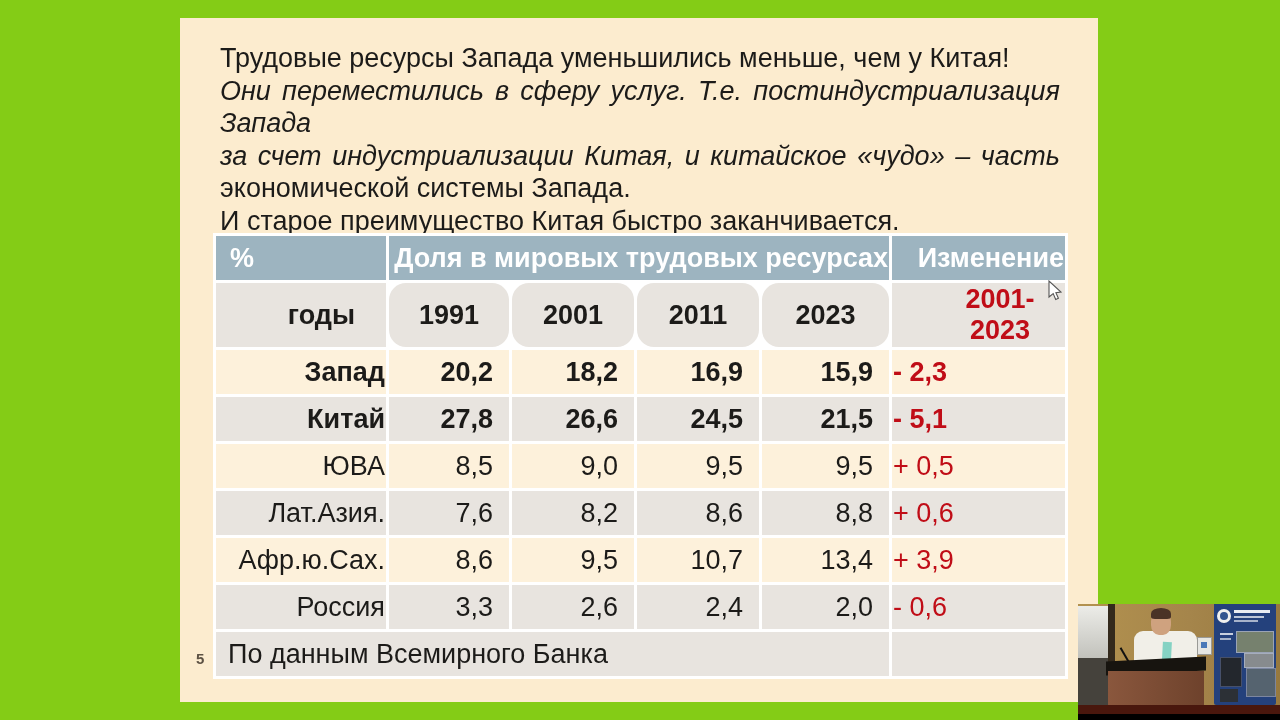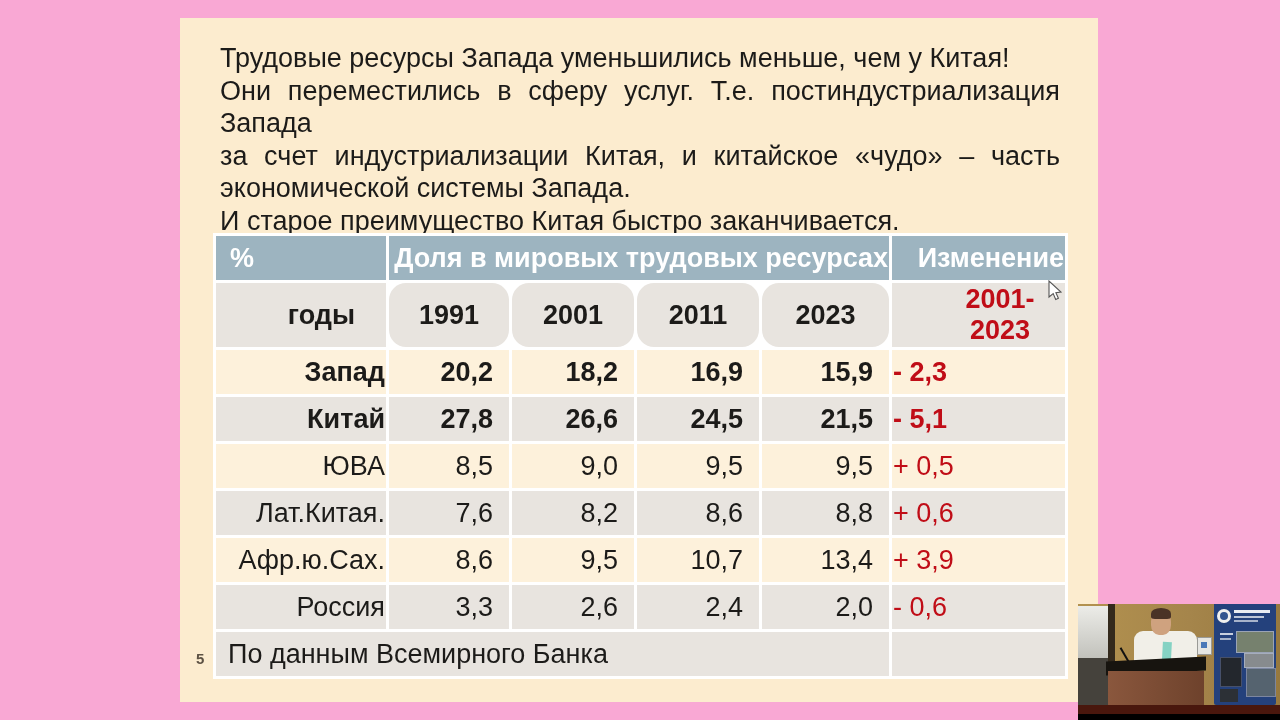--- a/index.html
+++ b/index.html
@@ -1,29 +1,29 @@
 <!DOCTYPE html>
 <html><head>
 <meta charset="utf-8">
 <style>
   html,body{margin:0;padding:0;}
   body{
     width:1280px;height:720px;background:#040404;overflow:hidden;position:relative;
     font-family:"Liberation Sans","DejaVu Sans",sans-serif;
   }
-  .stage{position:absolute;left:0;top:0;width:1280px;height:720px;background:#f9a8d4;}
+  .stage{position:absolute;left:0;top:0;width:1280px;height:720px;background:#84cc16;}
 
   
   .slide{
     position:absolute;left:180px;top:18px;width:918px;height:684px;
     background:#fceccf;
   }
   .intro{position:absolute;left:40px;top:24px;width:840px;color:#1c1b19;}
   .intro-line{font-size:27px;line-height:32.5px;white-space:nowrap;}
-  .intro-line.j{white-space:normal;text-align:justify;text-align-last:justify;}
+  .intro-line.j{white-space:normal;text-align:justify;text-align-last:justify;font-style:italic;}
 
   
   table.tbl{
     position:absolute;left:33px;top:215px;width:855px;
     border-collapse:separate;border-spacing:3px;background:#ffffff;
     table-layout:fixed;color:#1c1b19;
   }
   table.tbl td,table.tbl th{height:42px;font-size:27px;vertical-align:middle;overflow:hidden;}
   tr.h1 th{background:#9db4c0;color:#ffffff;font-weight:700;}
   th.pct{text-align:left;padding-left:14px;}
@@ -142,21 +142,21 @@
           </tr>
           <tr>
             <td class="lbl">ЮВА</td>
             <td class="num">8,5</td>
             <td class="num">9,0</td>
             <td class="num">9,5</td>
             <td class="num">9,5</td>
             <td class="chg">+ 0,5</td>
           </tr>
           <tr>
-            <td class="lbl">Лат.Китая.</td>
+            <td class="lbl">Лат.Азия.</td>
             <td class="num">7,6</td>
             <td class="num">8,2</td>
             <td class="num">8,6</td>
             <td class="num">8,8</td>
             <td class="chg">+ 0,6</td>
           </tr>
           <tr>
             <td class="lbl">Афр.ю.Сах.</td>
             <td class="num">8,6</td>
             <td class="num">9,5</td>

